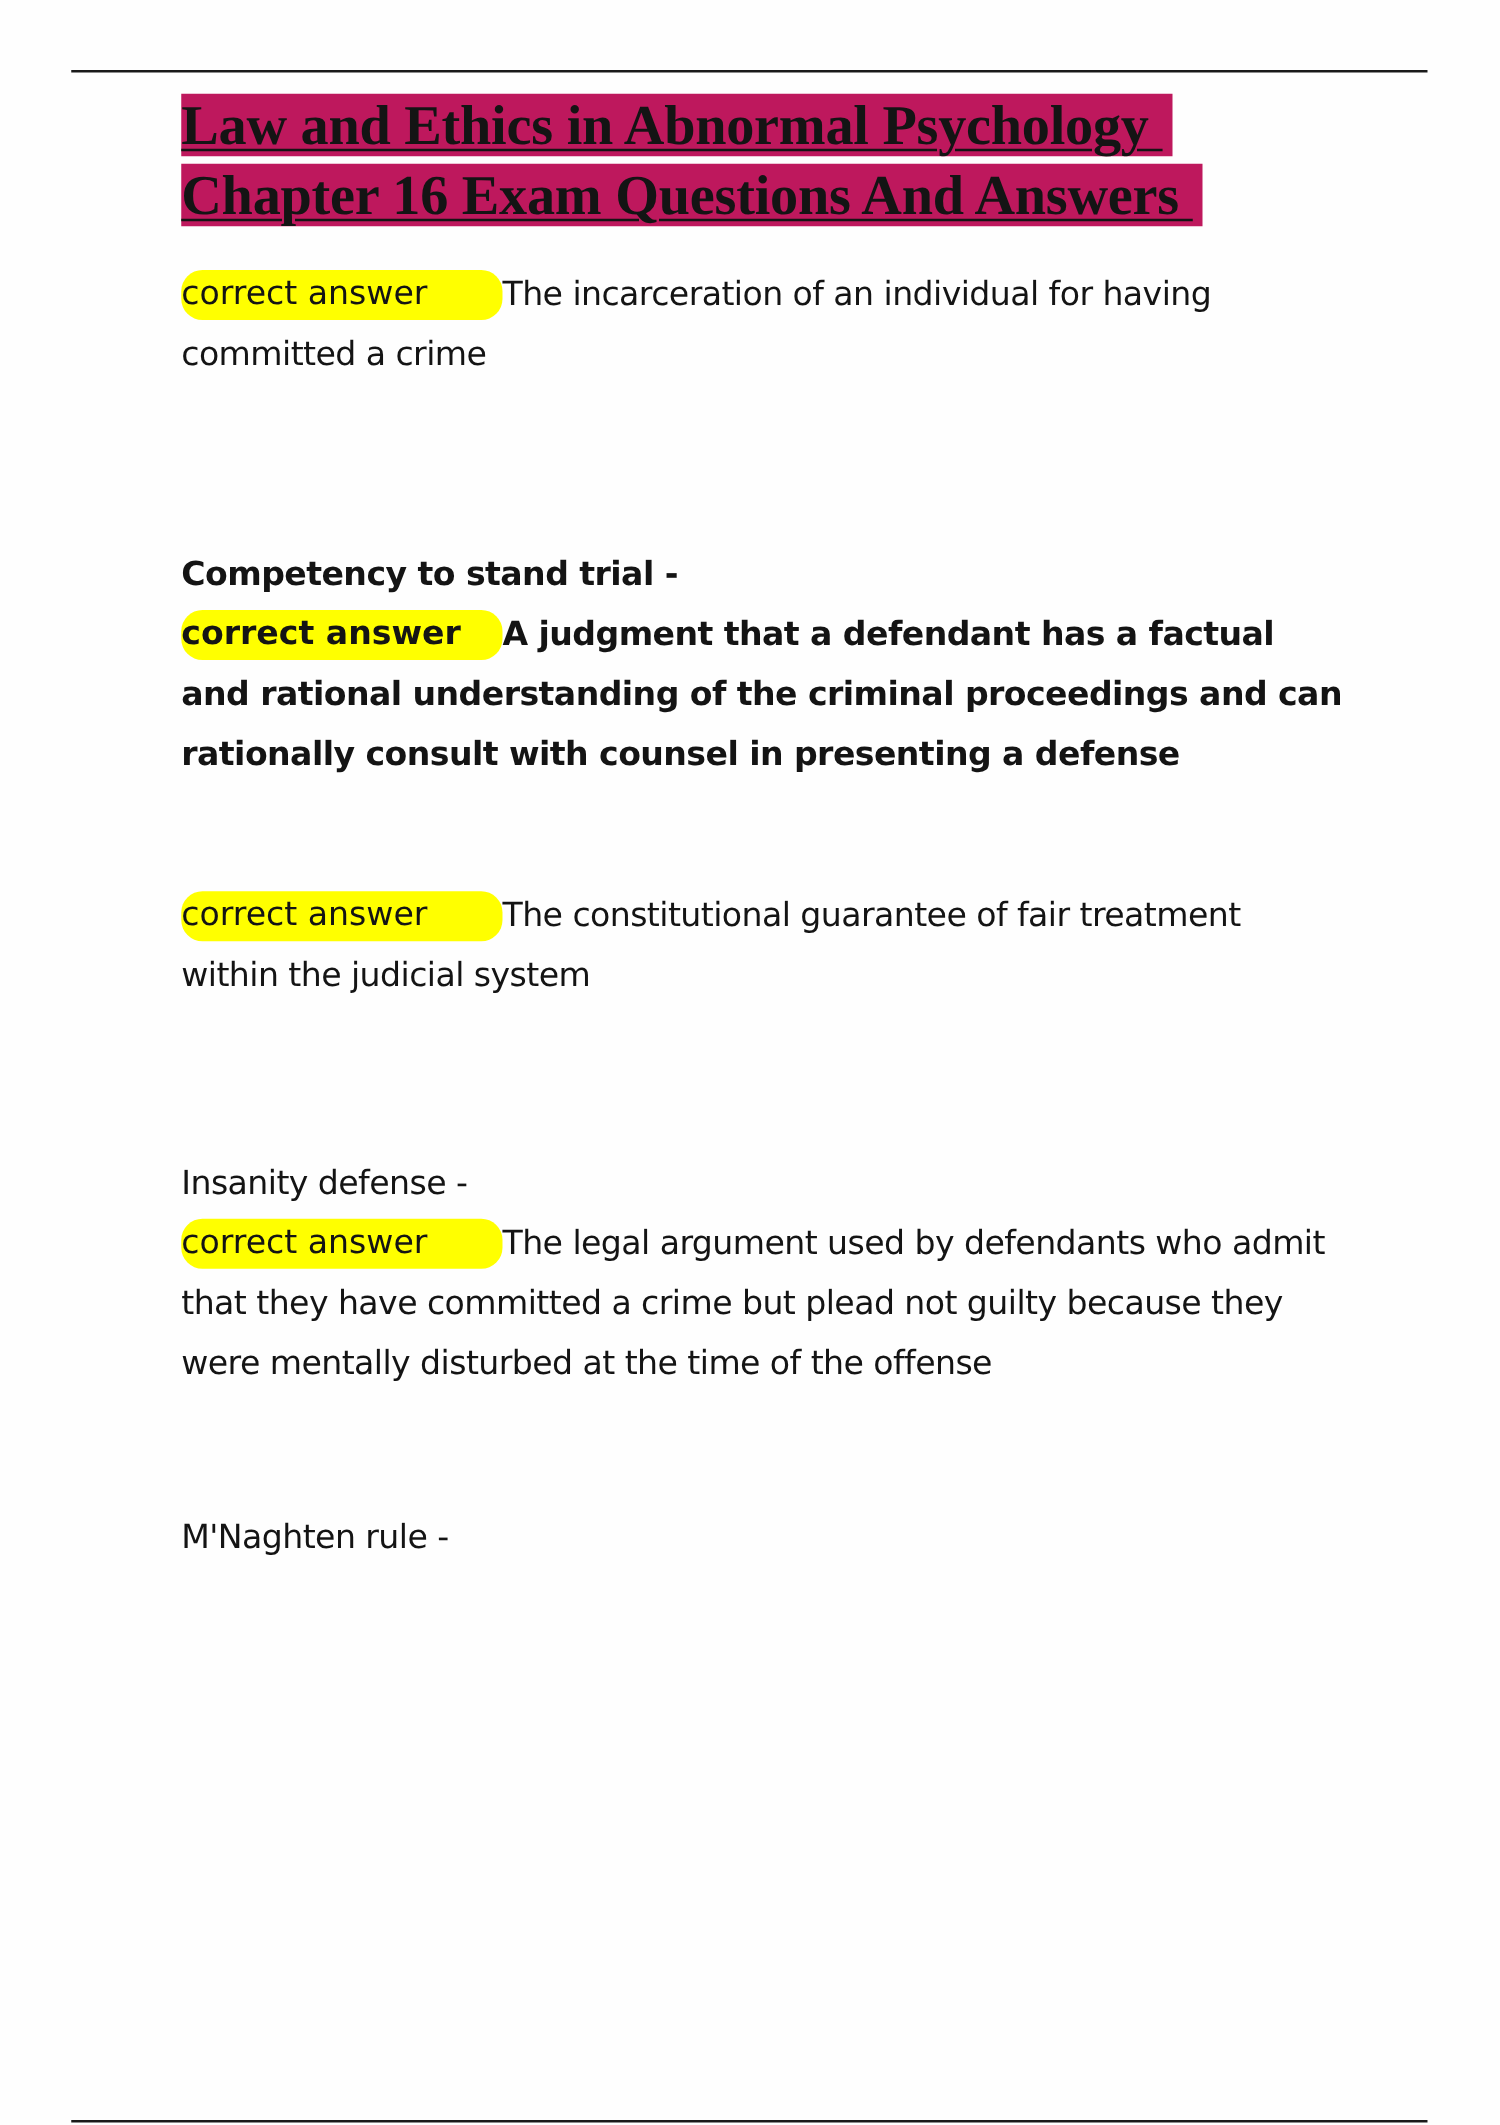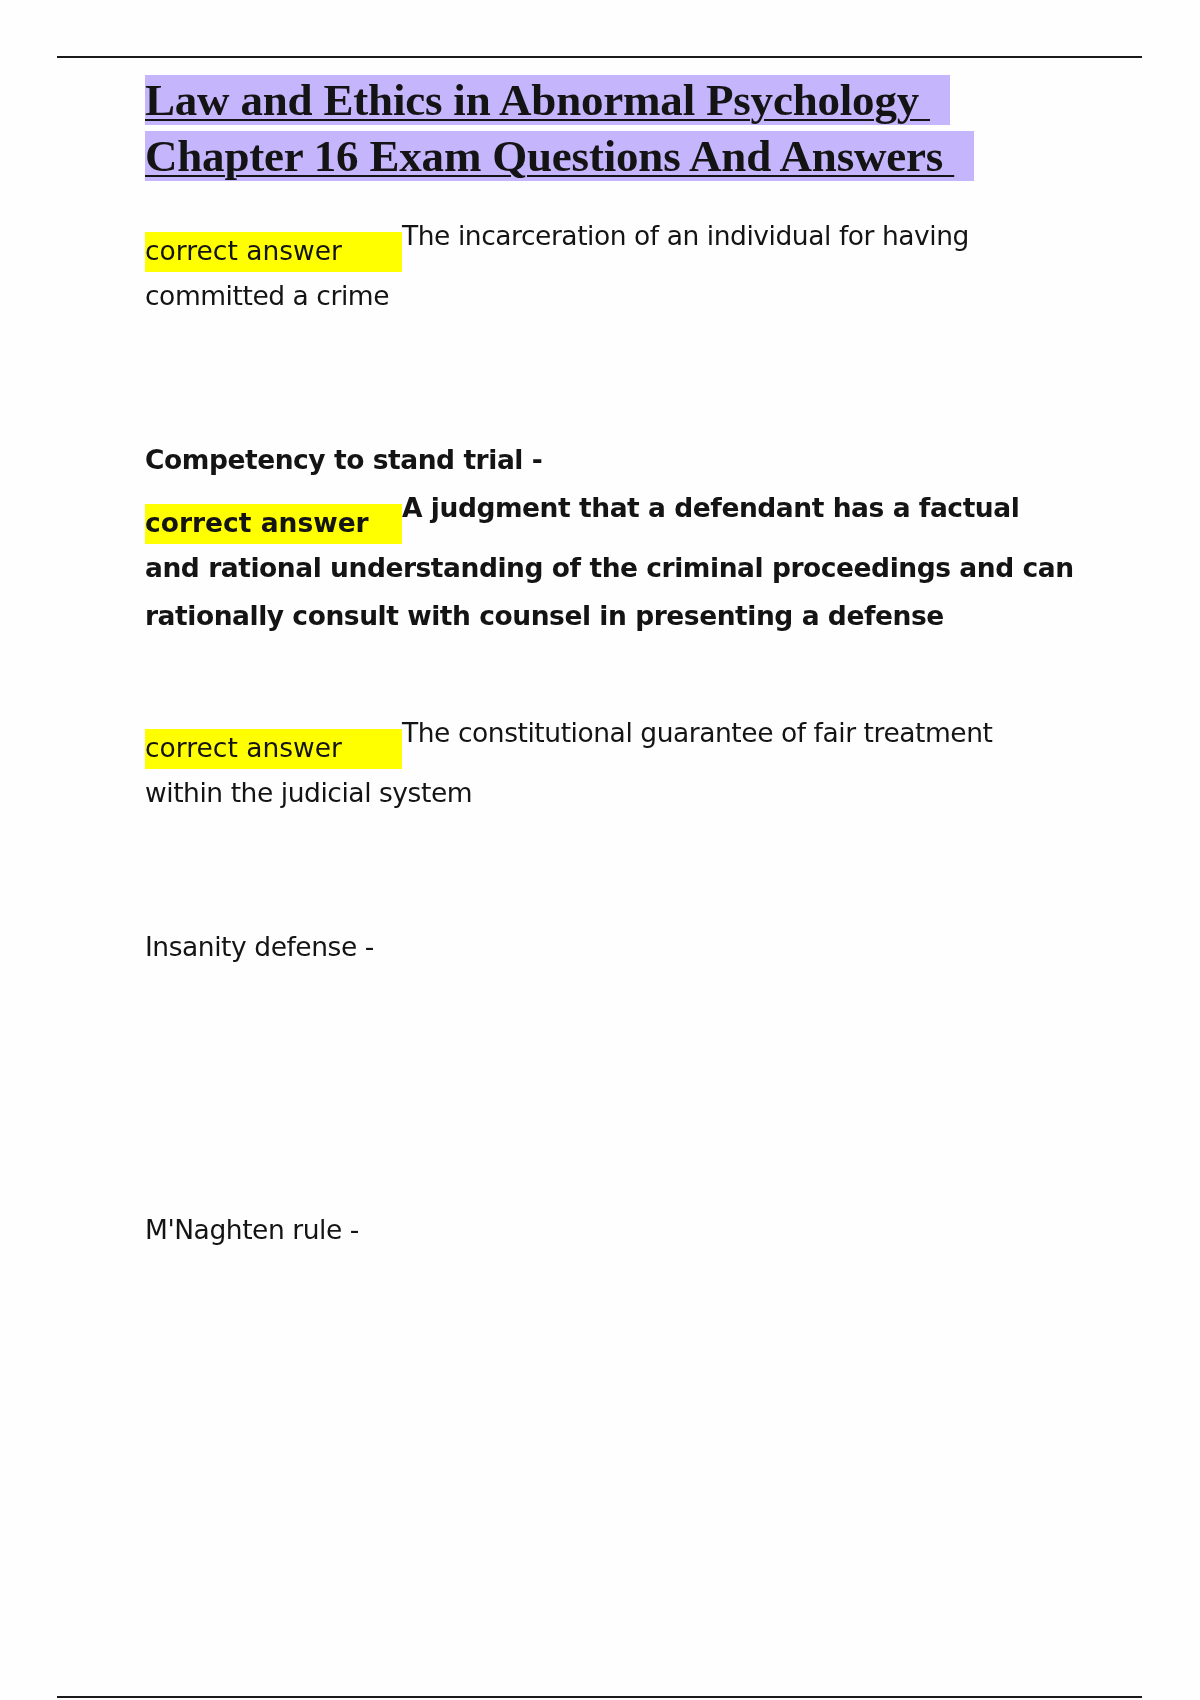--- a/index.html
+++ b/index.html
@@ -31,26 +31,26 @@
       width: 960px;
       margin: 0;
       font-family: "Liberation Serif", "DejaVu Serif", serif;
       font-weight: bold;
       font-size: 45px;
       line-height: 56px;
       letter-spacing: -0.2px;
     }
     .title .line {
       display: inline;
-      background: #c4b5fd;
+      background: #be185d;
       text-decoration: underline;
       text-decoration-thickness: 2px;
       text-underline-offset: 4px;
       white-space: pre;
-      padding-right: 20px;
+      padding-right: 8px;
     }
 
     .entries {
       position: absolute;
       left: 145px;
       top: 212px;
       width: 930px;
       font-family: "DejaVu Sans", "Liberation Sans", sans-serif;
       font-size: 26.5px;
       line-height: 48px;
@@ -67,24 +67,25 @@
     .answer {
       display: block;
     }
     .ca-label {
       display: inline-block;
       background: #ffff00;
       width: 257px;
       height: 40px;
       line-height: 38px;
       vertical-align: top;
-      margin-top: 20px;
+      margin-top: 4px;
       margin-right: 0;
       box-sizing: border-box;
       white-space: nowrap;
+      border-radius: 17px;
     }
     .answer-text {
       letter-spacing: -0.45px;
     }
     .term-text { letter-spacing: -0.45px; }
   </style>
 </head>
 <body>
 
 <div class="rule top"></div>
@@ -104,20 +105,21 @@
     <span class="term term-text">Competency to stand trial -</span>
     <span class="answer"><span class="ca-label">correct answer</span><span class="answer-text">A judgment that a defendant has a factual and rational understanding of the criminal proceedings and can rationally consult with counsel in presenting a defense</span></span>
   </div>
 
   <div class="entry" style="top:497px;">
     <span class="answer"><span class="ca-label">correct answer</span><span class="answer-text">The constitutional guarantee of fair treatment within the judicial system</span></span>
   </div>
 
   <div class="entry" style="top:711px;">
     <span class="term term-text">Insanity defense -</span>
+    <span class="answer"><span class="ca-label">correct answer</span><span class="answer-text">The legal argument used by defendants who admit that they have committed a crime but plead not guilty because they were mentally disturbed at the time of the offense</span></span>
   </div>
 
   <div class="entry" style="top:994px;">
     <span class="term term-text">M'Naghten rule -</span>
   </div>
 
 </div>
 
 <div class="rule bottom"></div>
 

